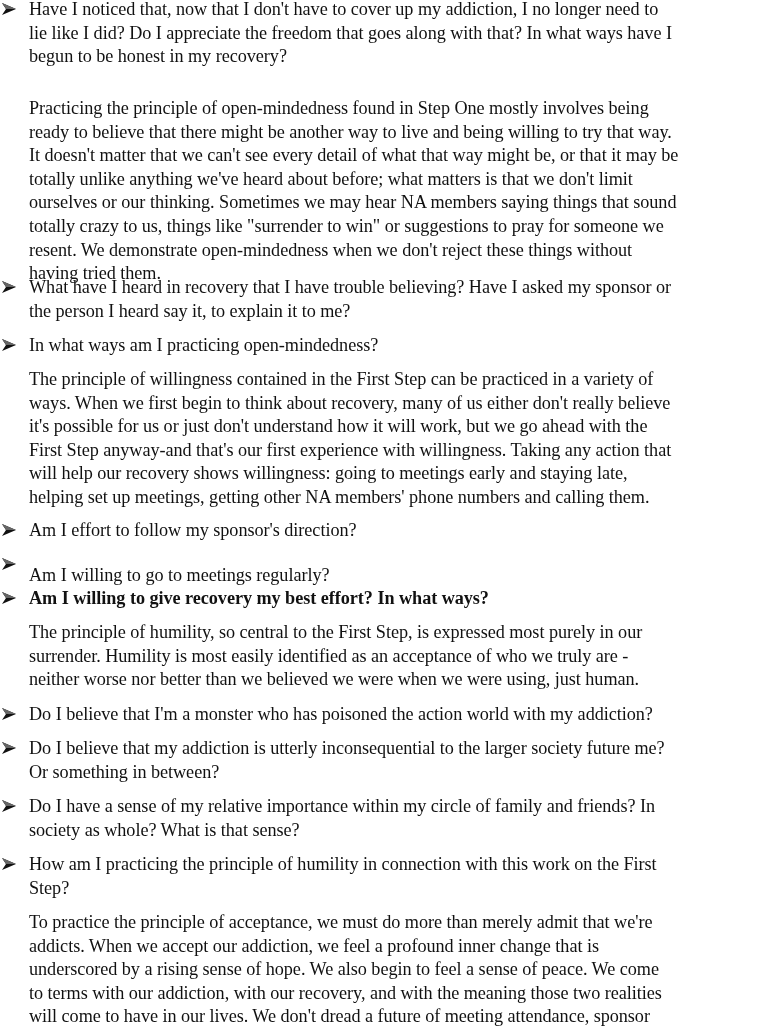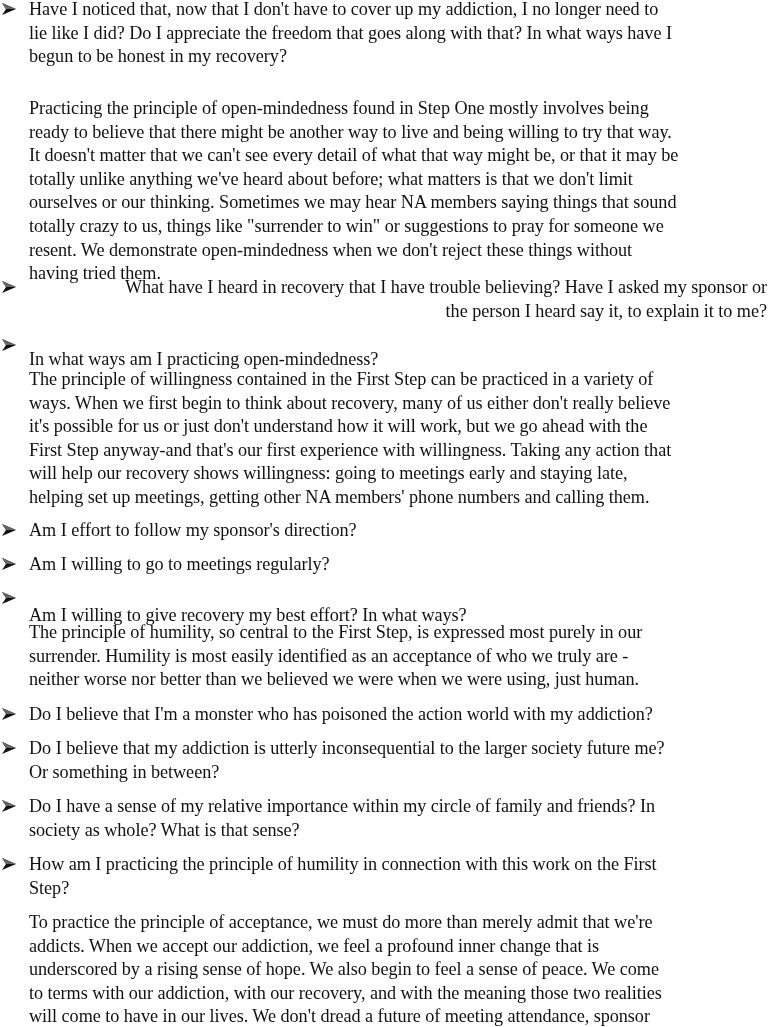--- a/index.html
+++ b/index.html
@@ -72,31 +72,31 @@
 resent. We demonstrate open-mindedness when we don't reject these things without
 having tried them.</div>
     </div>
     <div class="block" style="top: 276px;">
       <span class="bullet" style="top: 0px;">
         <svg width="16" height="14" viewBox="0 0 16 14">
           <polygon points="1,1 15,7 1,13 5,7" fill="#111"></polygon>
           <polygon points="1,1 15,7 5,7" fill="#666"></polygon>
         </svg>
       </span>
-      <div class="text" style="top: 0px; text-align: right;">What have I heard in recovery that I have trouble believing? Have I asked my sponsor or
+      <div class="text" style="top: 0px;">What have I heard in recovery that I have trouble believing? Have I asked my sponsor or
 the person I heard say it, to explain it to me?</div>
     </div>
     <div class="block" style="top: 334px;">
       <span class="bullet" style="top: 0px;">
         <svg width="16" height="14" viewBox="0 0 16 14">
           <polygon points="1,1 15,7 1,13 5,7" fill="#111"></polygon>
           <polygon points="1,1 15,7 5,7" fill="#666"></polygon>
         </svg>
       </span>
-      <div class="text" style="top: 0px; margin-top: 14px;">In what ways am I practicing open-mindedness?</div>
+      <div class="text" style="top: 0px;">In what ways am I practicing open-mindedness?</div>
     </div>
     <div class="block" style="top: 368px;">
       <div class="text" style="top: 0px;">The principle of willingness contained in the First Step can be practiced in a variety of
 ways. When we first begin to think about recovery, many of us either don't really believe
 it's possible for us or just don't understand how it will work, but we go ahead with the
 First Step anyway-and that's our first experience with willingness. Taking any action that
 will help our recovery shows willingness: going to meetings early and staying late,
 helping set up meetings, getting other NA members' phone numbers and calling them.</div>
     </div>
     <div class="block" style="top: 519px;">
@@ -108,30 +108,30 @@
       </span>
       <div class="text" style="top: 0px;">Am I effort to follow my sponsor's direction?</div>
     </div>
     <div class="block" style="top: 553px;">
       <span class="bullet" style="top: 0px;">
         <svg width="16" height="14" viewBox="0 0 16 14">
           <polygon points="1,1 15,7 1,13 5,7" fill="#111"></polygon>
           <polygon points="1,1 15,7 5,7" fill="#666"></polygon>
         </svg>
       </span>
-      <div class="text" style="top: 0px;">Am I willing to go to meetings regularly?</div>
+      <div class="text" style="top: 11px;">Am I willing to go to meetings regularly?</div>
     </div>
     <div class="block" style="top: 587px;">
       <span class="bullet" style="top: 0px;">
         <svg width="16" height="14" viewBox="0 0 16 14">
           <polygon points="1,1 15,7 1,13 5,7" fill="#111"></polygon>
           <polygon points="1,1 15,7 5,7" fill="#666"></polygon>
         </svg>
       </span>
-      <div class="text" style="top: 17px;">Am I willing to give recovery my best effort? In what ways?</div>
+      <div class="text" style="top: 0px; font-weight: bold;">Am I willing to give recovery my best effort? In what ways?</div>
     </div>
     <div class="block" style="top: 621px;">
       <div class="text" style="top: 0px;">The principle of humility, so central to the First Step, is expressed most purely in our
 surrender. Humility is most easily identified as an acceptance of who we truly are -
 neither worse nor better than we believed we were when we were using, just human.</div>
     </div>
     <div class="block" style="top: 703px;">
       <span class="bullet" style="top: 0px;">
         <svg width="16" height="14" viewBox="0 0 16 14">
           <polygon points="1,1 15,7 1,13 5,7" fill="#111"></polygon>

